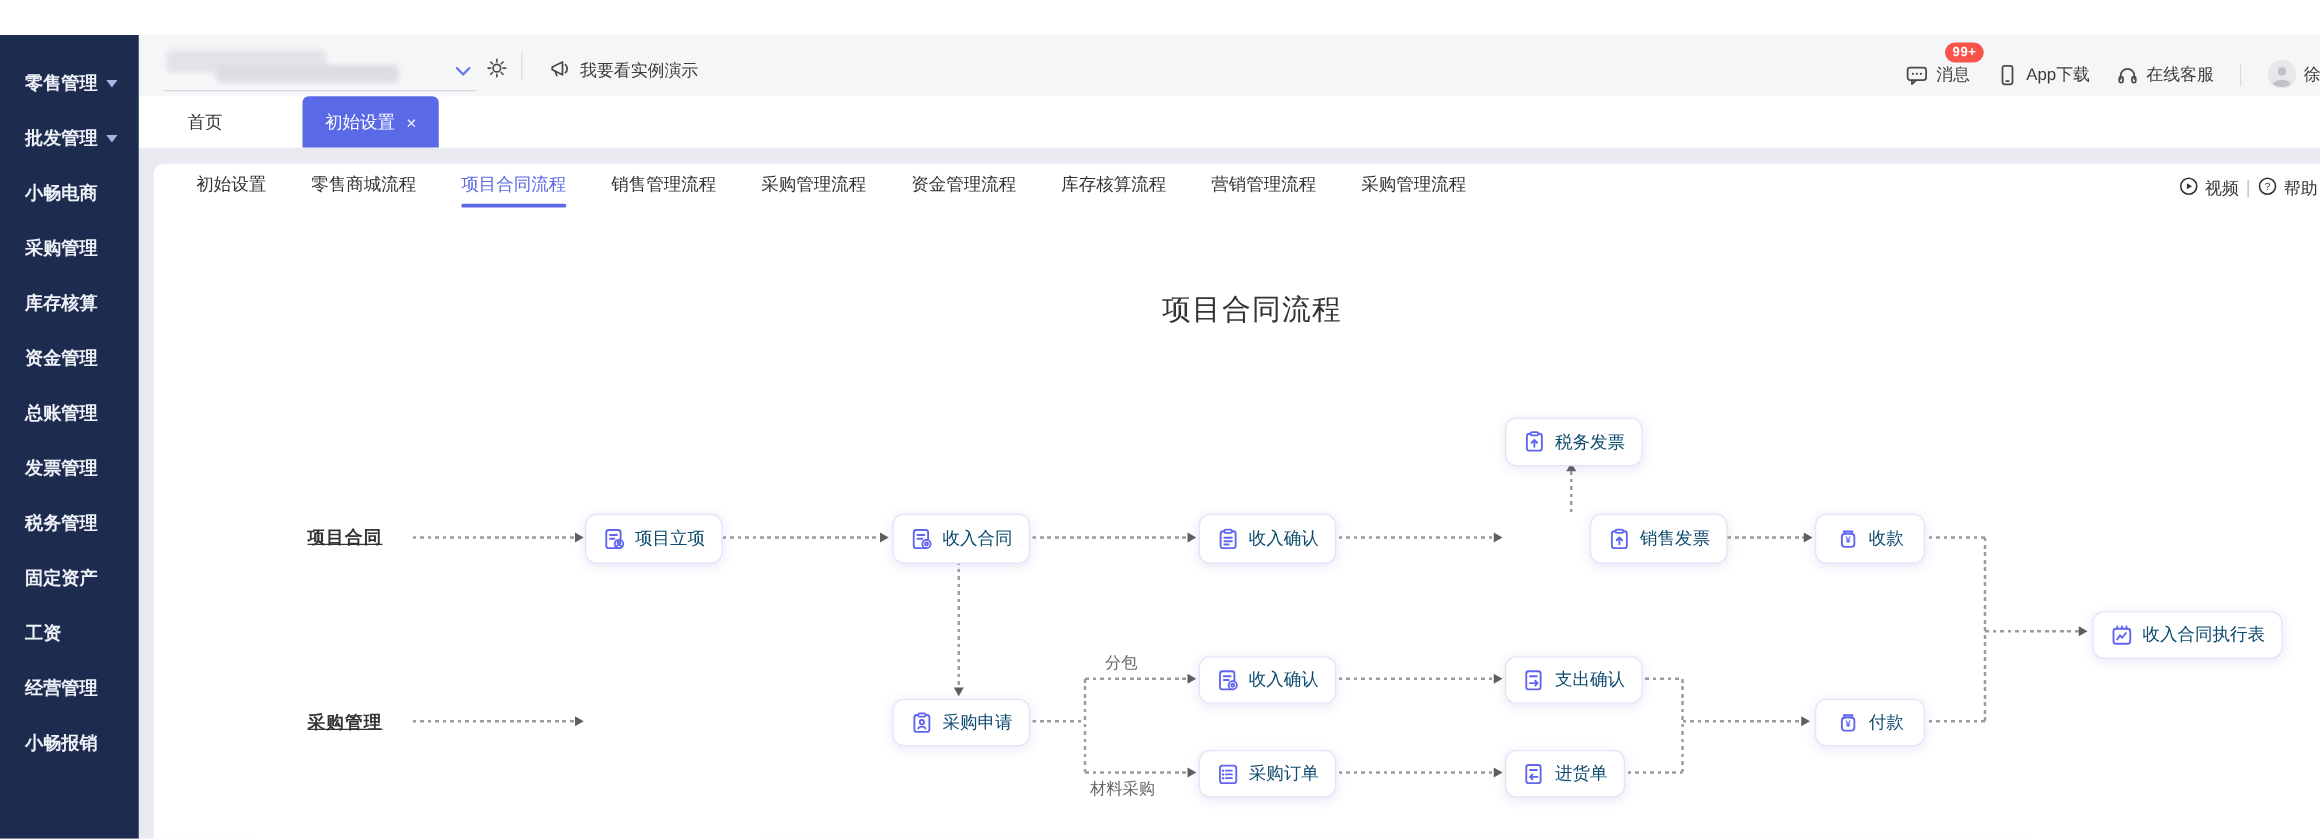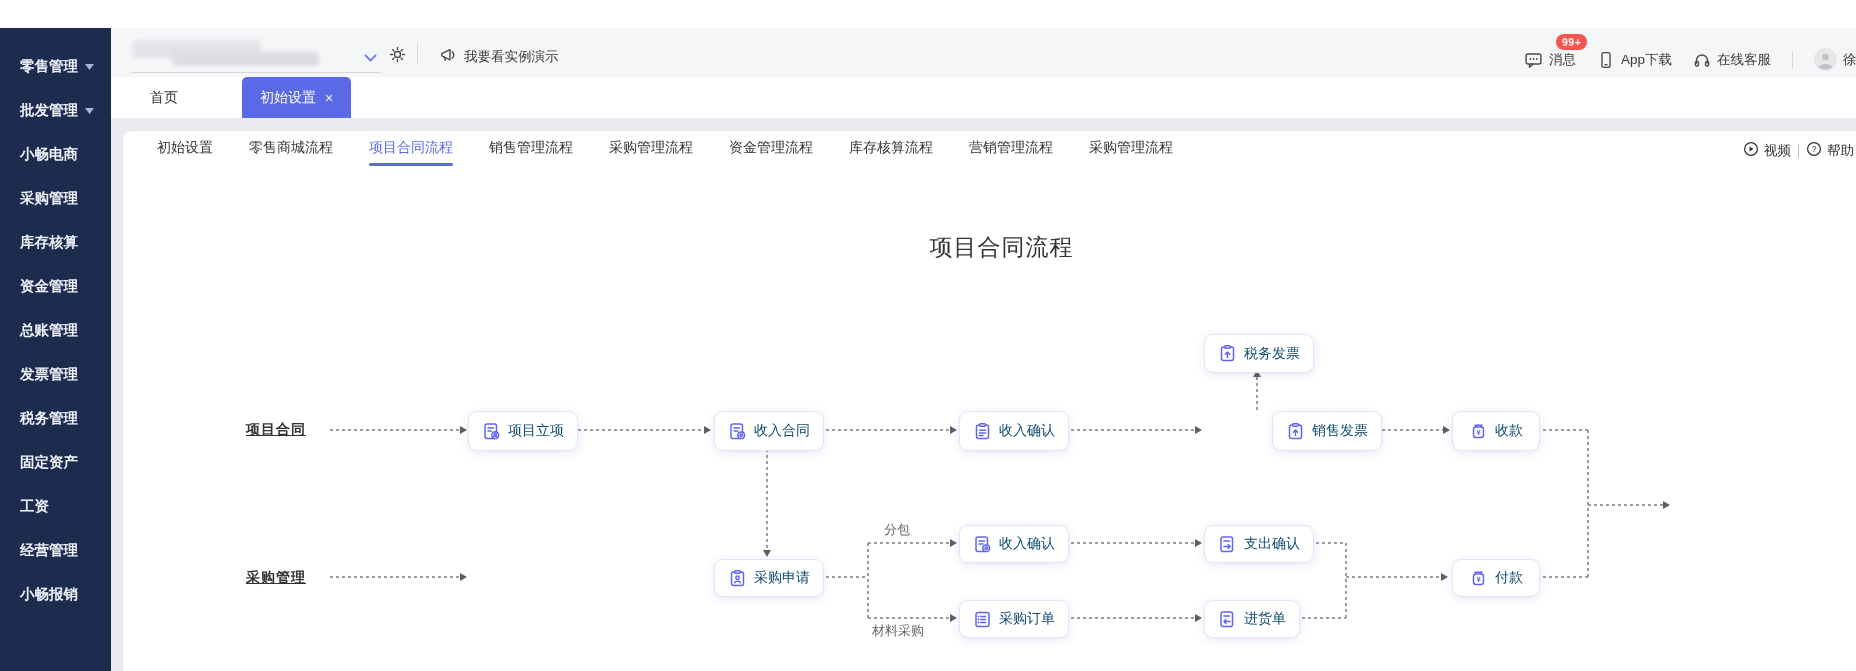--- a/index.html
+++ b/index.html
@@ -321,20 +321,30 @@
     <div class="flow-node" style="left: 1204px; top: 334px; height: 37px;">
       <span class="node-icon">
         <svg width="19" height="19" viewBox="0 0 19 19" fill="none" stroke="#6065f0" stroke-width="1.5" stroke-linecap="round" stroke-linejoin="round">
           <rect x="3.5" y="3" width="12" height="13.5" rx="2"></rect>
           <rect x="6.5" y="1.7" width="6" height="2.6" rx="1.2" fill="#fff"></rect>
           <path d="M9.5 13.4V8 M7.3 10.2l2.2-2.2 2.2 2.2"></path>
         </svg>
       </span>
       <span>税务发票</span>
     </div>
+    <div class="flow-node" style="left: 1674px; top: 489px; height: 36px;">
+      <span class="node-icon">
+        <svg width="19" height="19" viewBox="0 0 19 19" fill="none" stroke="#6065f0" stroke-width="1.5" stroke-linecap="round" stroke-linejoin="round">
+          <rect x="2.8" y="4" width="13.4" height="12" rx="2"></rect>
+          <path d="M5.8 4V2.2 M9.5 4V2.2 M13.2 4V2.2"></path>
+          <path d="M5.8 12.6l2.2-3.4 1.8 2 2.9-3.8"></path>
+        </svg>
+      </span>
+      <span>收入合同执行表</span>
+    </div>
     <div class="flow-node" style="left: 714px; top: 559px; height: 36px;">
       <span class="node-icon">
         <svg width="19" height="19" viewBox="0 0 19 19" fill="none" stroke="#6065f0" stroke-width="1.5" stroke-linecap="round" stroke-linejoin="round">
           <rect x="3.5" y="3" width="12" height="13.5" rx="2"></rect>
           <rect x="6.5" y="1.7" width="6" height="2.6" rx="1.2" fill="#fff"></rect>
           <circle cx="9.5" cy="8.7" r="1.7"></circle>
           <path d="M6.7 13.8c.5-2 5.1-2 5.6 0"></path>
         </svg>
       </span>
       <span>采购申请</span>

